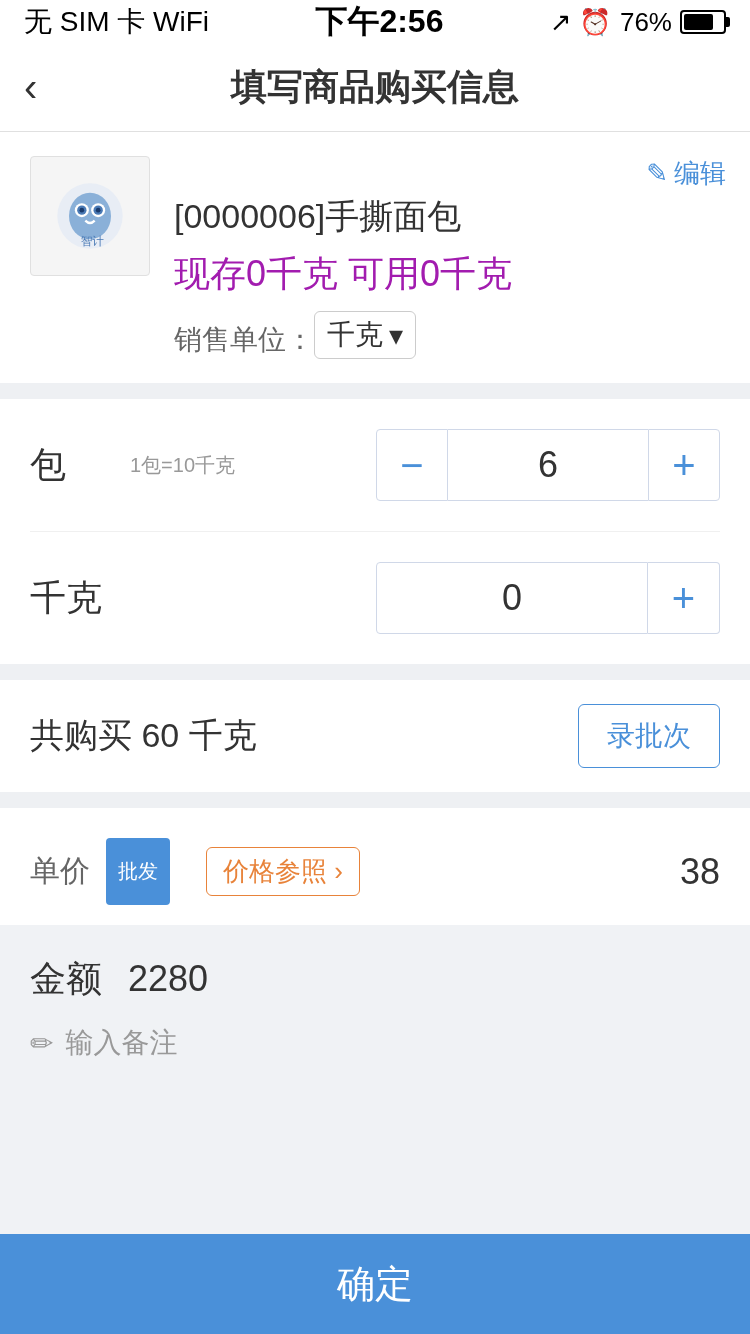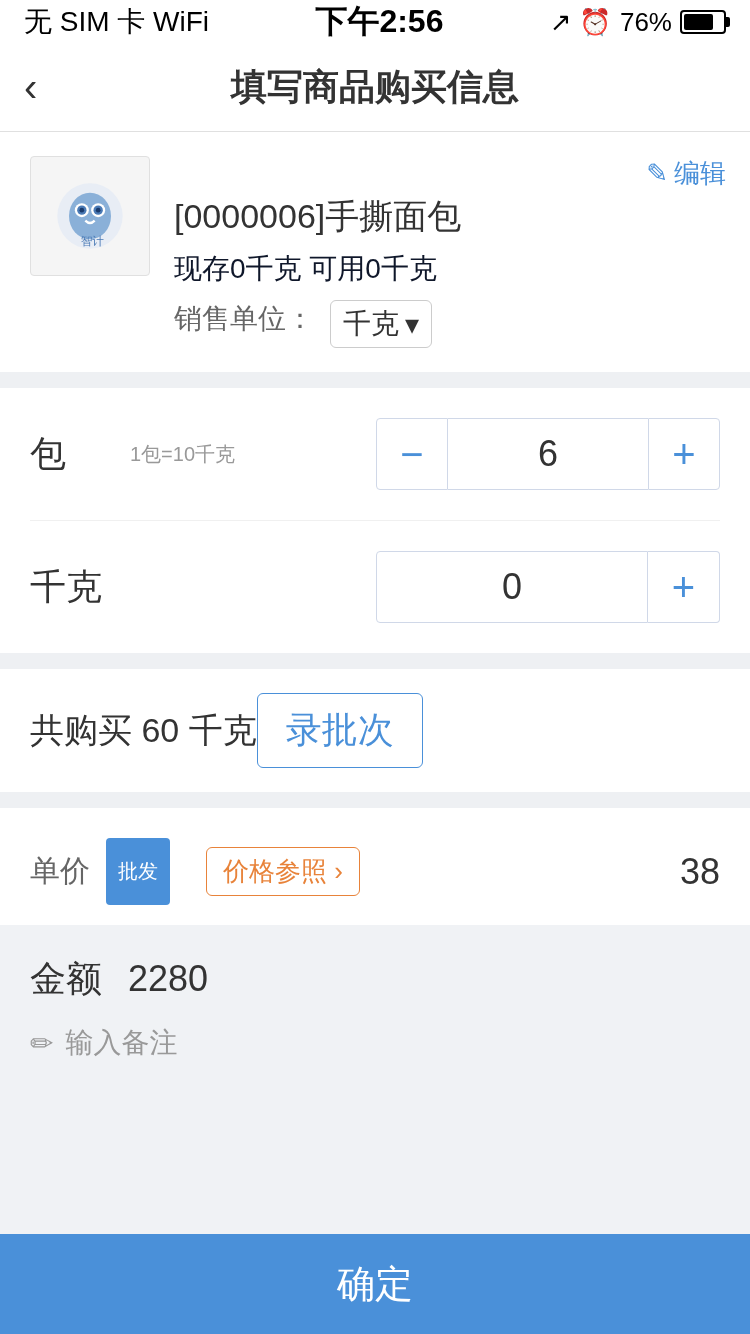--- a/index.html
+++ b/index.html
@@ -75,23 +75,23 @@
       width: 120px; height: 120px;
       border: 1px solid #e0e0e0;
       border-radius: 4px;
       display: flex; align-items: center; justify-content: center;
       flex-shrink: 0;
       background: #f5f5f5;
     }
     .product-image svg { width: 70px; height: 70px; }
     .product-info { flex: 1; margin-top: 38px; }
     .product-name { font-size: 34px; font-weight: 500; color: #333; margin-bottom: 10px; }
-    .product-stock { font-size: 28px; color: #0f172a; margin-bottom: 12px; }
+    .product-stock { font-size: 36px; color: #a21caf; margin-bottom: 12px; }
     .product-unit-row {
-      display: flex; align-items: flex-start; gap: 16px;
+      display: flex; align-items: flex-end; 
       font-size: 28px; color: #666;
     }
     .unit-select {
       border: 1px solid #ccc; border-radius: 6px;
       padding: 4px 12px;
       font-size: 28px; color: #333;
       background: #fff;
       display: flex; align-items: center; gap: 6px;
     }
     .edit-btn {
@@ -166,30 +166,30 @@
       border: 1px solid #d0d8e8; border-left: none;
       border-radius: 0 4px 4px 0;
       background: #fff;
       display: flex; align-items: center; justify-content: center;
       font-size: 40px; color: #4a90d9; cursor: pointer;
     }
 
     
     .total-section {
       background: #fff;
-      display: flex; align-items: center; 
+      display: flex; align-items: center; justify-content: space-between;
       padding: 24px 30px;
     }
     .total-text {
       font-size: 34px; color: #333;
     }
     .batch-btn {
       border: 1px solid #4a90d9; border-radius: 6px;
       padding: 12px 28px;
-      font-size: 36px; color: #4a90d9;
+      font-size: 28px; color: #4a90d9;
       background: #fff; cursor: pointer;
     }
 
     
     .price-section {
       background: #fff;
       padding: 30px 30px 20px;
       margin-top: 0;
     }
     .price-row {

